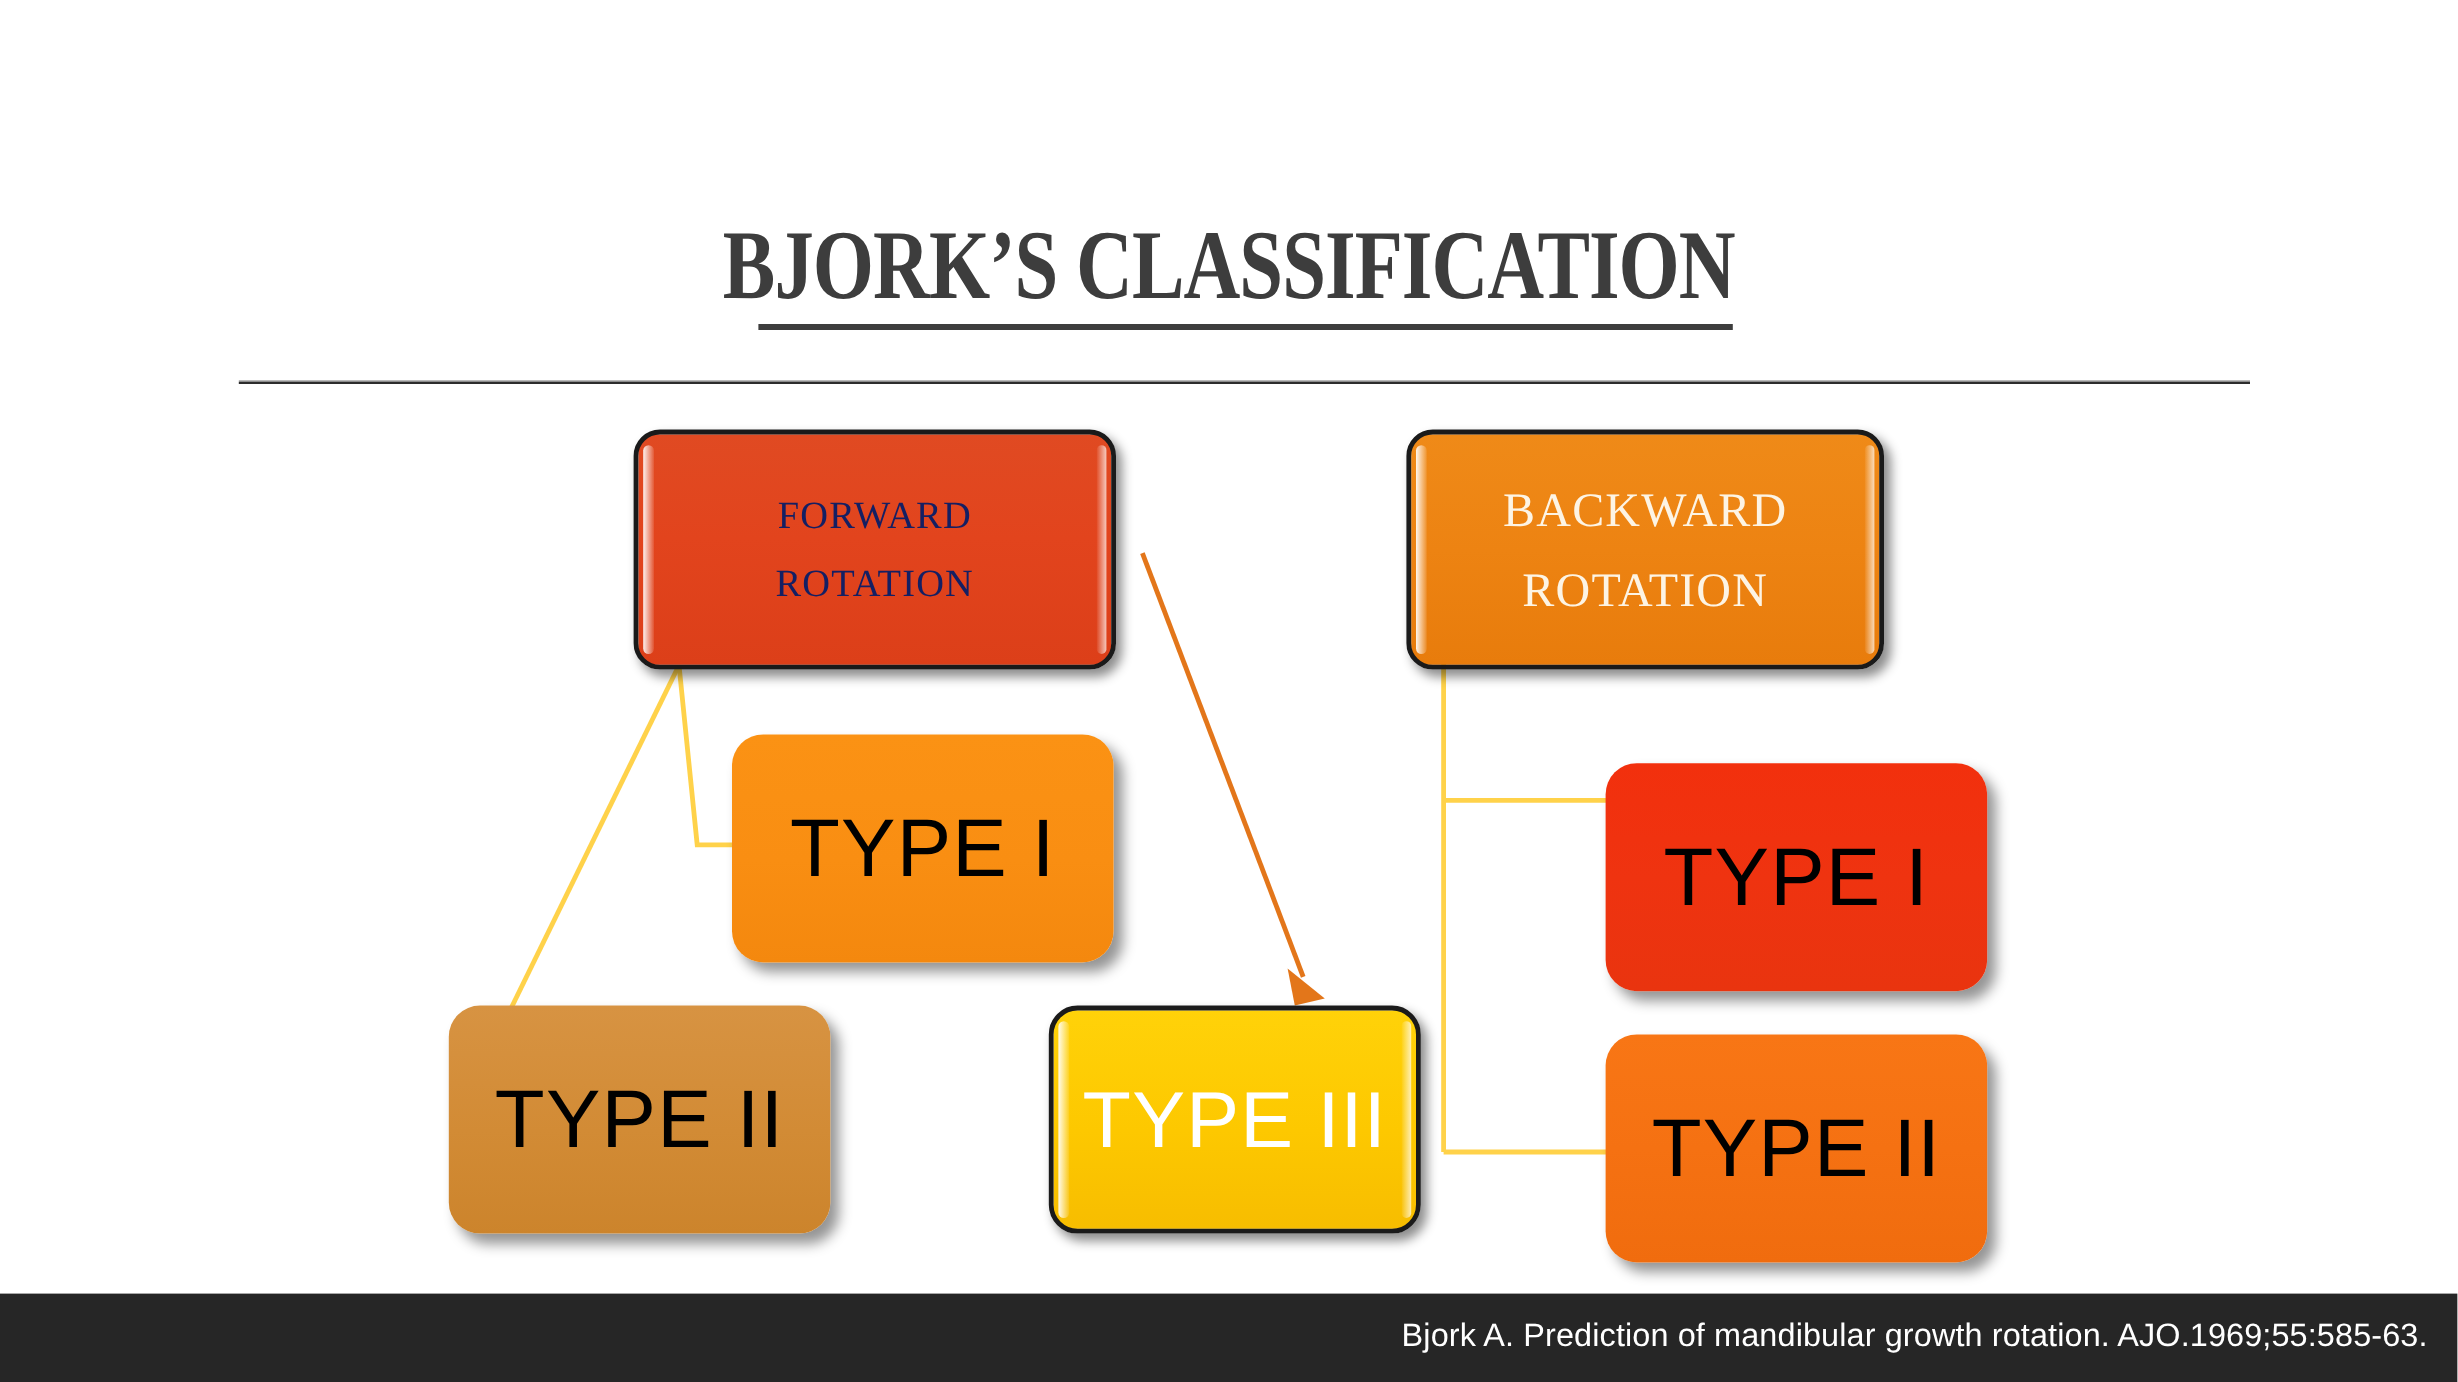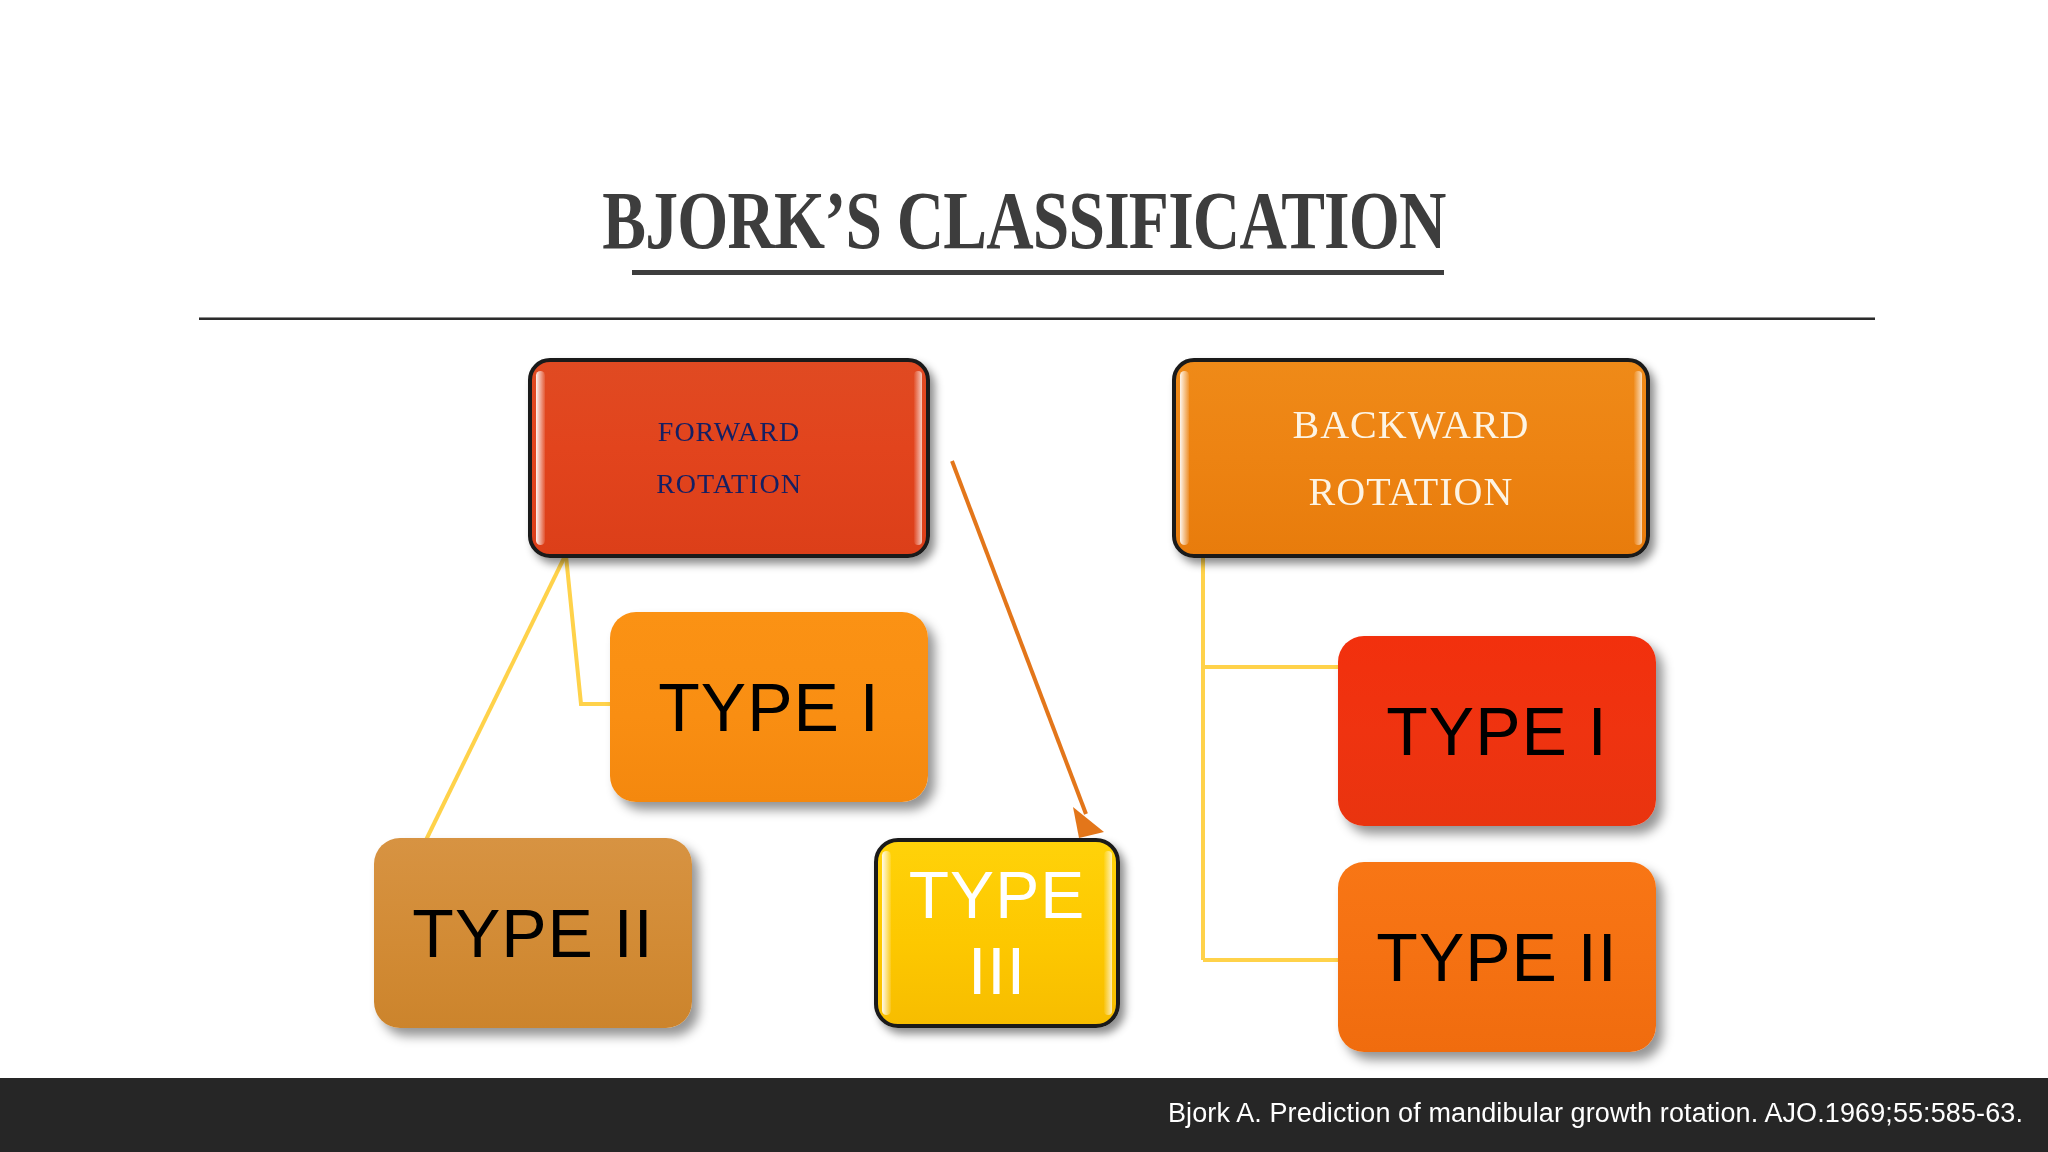--- a/index.html
+++ b/index.html
@@ -101,27 +101,27 @@
     border: none;
     box-shadow: 7px 8px 11px rgba(0,0,0,0.42);
   }
 
   
   #node-forward {
     left: 528px; top: 358px; width: 402px; height: 200px;
     background: linear-gradient(to bottom, #e04a22 0%, #e2441d 45%, #dc3f19 100%);
     color: #141f63;
     font-family: "Liberation Serif", serif;
-    font-size: 28px;
+    font-size: 32px;
     letter-spacing: 1px;
   }
   #node-forward .node-line { padding: 10px 0; }
 
   #node-backward {
-    left: 1172px; top: 358px; width: 478px; height: 200px;
+    left: 1172px; top: 358px; width: 398px; height: 200px;
     background: linear-gradient(to bottom, #ef8a18 0%, #ed8312 50%, #e87c0c 100%);
     color: #fdf4e4;
     font-family: "Liberation Serif", serif;
     font-size: 40px;
     letter-spacing: 1px;
   }
   #node-backward .node-line { padding: 10px 0; }
 
   #node-fwd-type1 {
     left: 610px; top: 612px; width: 318px; height: 190px;
@@ -135,21 +135,21 @@
   #node-fwd-type2 {
     left: 374px; top: 838px; width: 318px; height: 190px;
     background: linear-gradient(to bottom, #d79342 0%, #d28b35 55%, #cc842c 100%);
     color: #000000;
     font-size: 68px;
     letter-spacing: 1px;
     border-radius: 26px;
   }
 
   #node-type3 {
-    left: 874px; top: 838px; width: 246px; height: 190px;
+    left: 874px; top: 838px; width: 310px; height: 190px;
     background: linear-gradient(to bottom, #ffd209 0%, #fdc800 55%, #f7bd00 100%);
     color: #ffffff;
     font-size: 66px;
     letter-spacing: 1px;
     border-radius: 24px;
   }
 
   #node-bwd-type1 {
     left: 1338px; top: 636px; width: 318px; height: 190px;
     background: linear-gradient(to bottom, #f2300d 0%, #ef3310 50%, #e9340f 100%);

